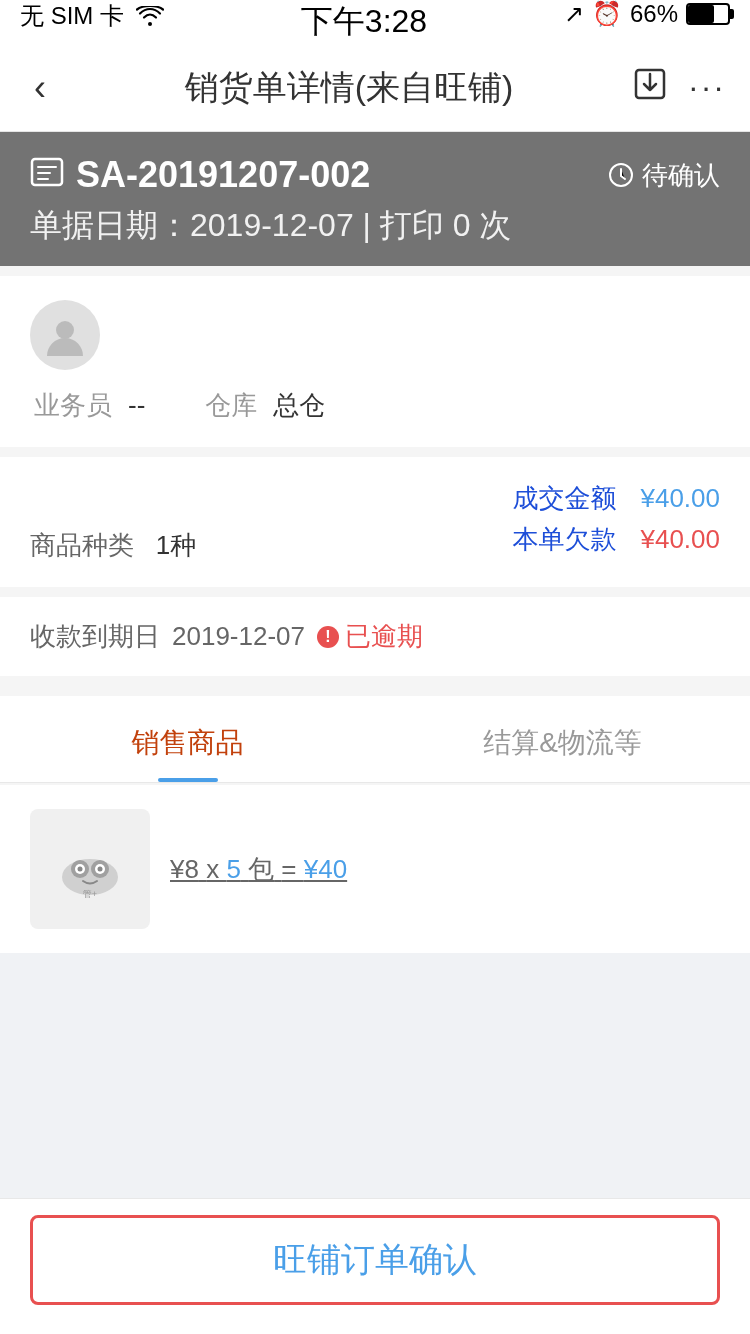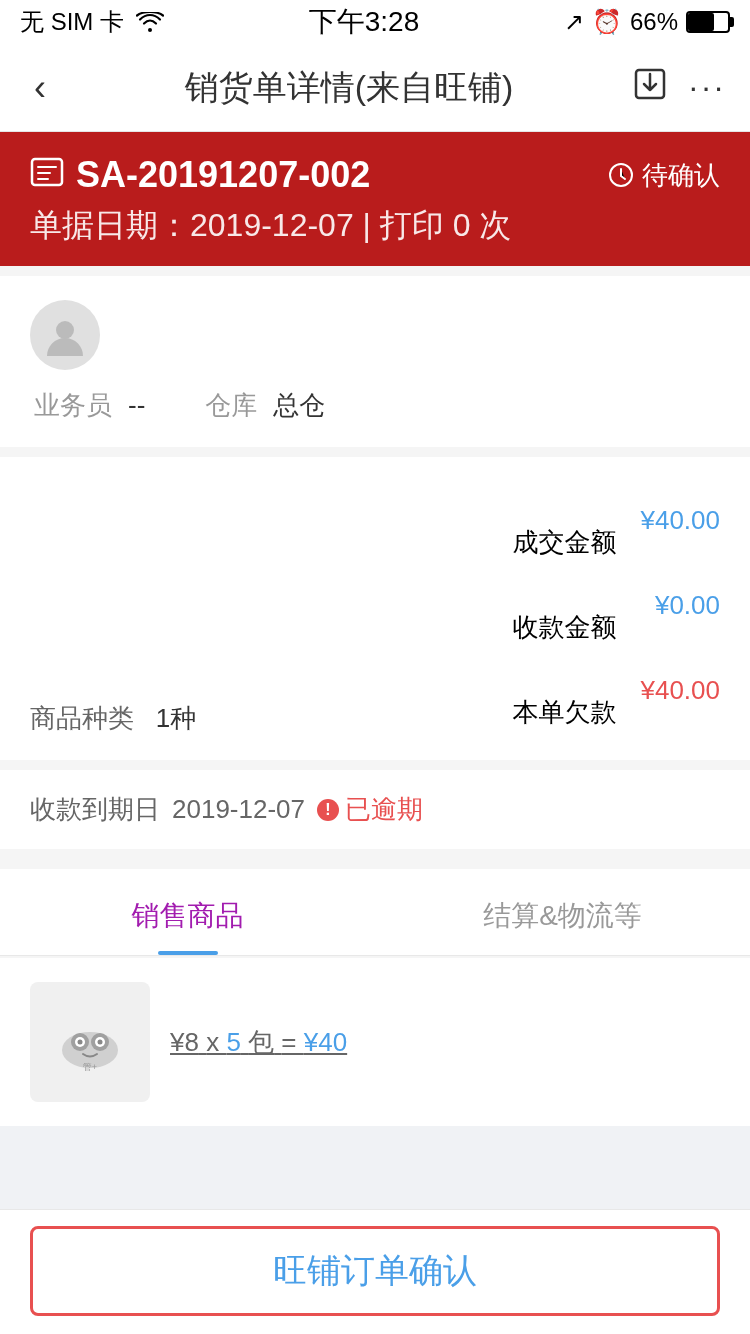--- a/index.html
+++ b/index.html
@@ -12,28 +12,28 @@
       font-size: 28px;
       color: #333;
     }
 
     
     .status-bar {
       width: 100%;
       height: 44px;
       background: #fff;
       display: flex;
-      align-items: center;
+      align-items: flex-start;
       justify-content: space-between;
       padding: 0 20px;
       font-size: 24px;
       color: #000;
     }
     .status-left { display: flex; align-items: center; gap: 12px; }
-    .status-center { font-size: 28px; font-weight: 500; }
+    .status-center { font-size: 32px; font-weight: 500; }
     .status-right { display: flex; align-items: center; gap: 8px; font-size: 24px; }
     .battery-icon { width: 44px; height: 22px; border: 2px solid #000; border-radius: 4px; position: relative; display: inline-block; }
     .battery-icon::after { content: ''; position: absolute; right: -6px; top: 50%; transform: translateY(-50%); width: 4px; height: 10px; background: #000; border-radius: 0 2px 2px 0; }
     .battery-fill { width: 66%; height: 100%; background: #000; border-radius: 2px; }
 
     
     .nav-bar {
       width: 100%;
       height: 88px;
       background: #fff;
@@ -45,21 +45,21 @@
     }
     .nav-back { font-size: 36px; color: #333; cursor: pointer; padding: 10px; margin-right: 10px; }
     .nav-title { flex: 1; text-align: center; font-size: 34px; font-weight: 500; color: #333; }
     .nav-right { display: flex; align-items: center; gap: 20px; }
     .nav-export { font-size: 32px; color: #333; }
     .nav-more { font-size: 32px; color: #333; letter-spacing: 2px; }
 
     
     .order-banner {
       width: 100%;
-      background: #b91c1c;
+      background: #737373;
       padding: 22px 30px 18px;
     }
     .order-banner-top {
       display: flex;
       align-items: center;
       justify-content: space-between;
       margin-bottom: 8px;
     }
     .order-id-row { display: flex; align-items: center; gap: 12px; }
     .order-id-icon { color: #fff; font-size: 30px; }
@@ -104,21 +104,21 @@
       background: #fff;
       padding: 24px 30px;
       display: flex;
       align-items: flex-end;
       justify-content: space-between;
     }
     .summary-left { font-size: 26px; color: #666; }
     .summary-left .type-count { color: #333; font-size: 26px; }
     .summary-right { text-align: right; font-size: 26px; }
     .summary-row { display: flex; justify-content: space-between; align-items: center; gap: 24px; margin-bottom: 6px; }
-    .summary-row-label { color: #000000; margin-top: 44px; }
+    .summary-row-label { color: #1d4ed8; }
     .summary-row-value { color: #4a9fe8; }
     .summary-row-value.red { color: #e85050; }
 
     
     .due-section {
       background: #fff;
       padding: 22px 30px;
       font-size: 26px;
       color: #666;
       display: flex;
@@ -154,21 +154,21 @@
     .tab-item {
       flex: 1;
       text-align: center;
       padding: 28px 0 20px;
       font-size: 28px;
       color: #999;
       position: relative;
       cursor: pointer;
     }
     .tab-item.active {
-      color: #a21caf;
+      color: #c2410c;
     }
     .tab-item.active::after {
       content: '';
       position: absolute;
       bottom: 0;
       left: 50%;
       transform: translateX(-50%);
       width: 60px;
       height: 4px;
       background: #4a9fe8;
@@ -206,21 +206,21 @@
       height: 280px;
     }
 
     
     .bottom-bar {
       position: fixed;
       bottom: 0;
       left: 0;
       width: 750px;
       background: #fff;
-      padding: 16px 30px 18px;
+      padding: 16px 30px 29px;
       border-top: 1px solid #e8e8e8;
     }
     .confirm-btn {
       width: 100%;
       height: 90px;
       background: #fff;
       border: 3px solid #e85050;
       border-radius: 8px;
       font-size: 34px;
       color: #4a9fe8;
@@ -318,24 +318,20 @@
     <span>商品种类</span>
     &nbsp;
     <span class="type-count">1种</span>
   </div>
   <div class="summary-right">
     <div class="summary-row">
       <span class="summary-row-label">成交金额</span>
       <span class="summary-row-value">¥40.00</span>
     </div>
     <div class="summary-row">
-      <span class="summary-row-label">收款金额</span>
-      <span class="summary-row-value">¥0.00</span>
-    </div>
-    <div class="summary-row">
       <span class="summary-row-label">本单欠款</span>
       <span class="summary-row-value red">¥40.00</span>
     </div>
   </div>
 </div>
 
 <div class="divider"></div>
 
 <div class="due-section">
   <span>收款到期日</span>

